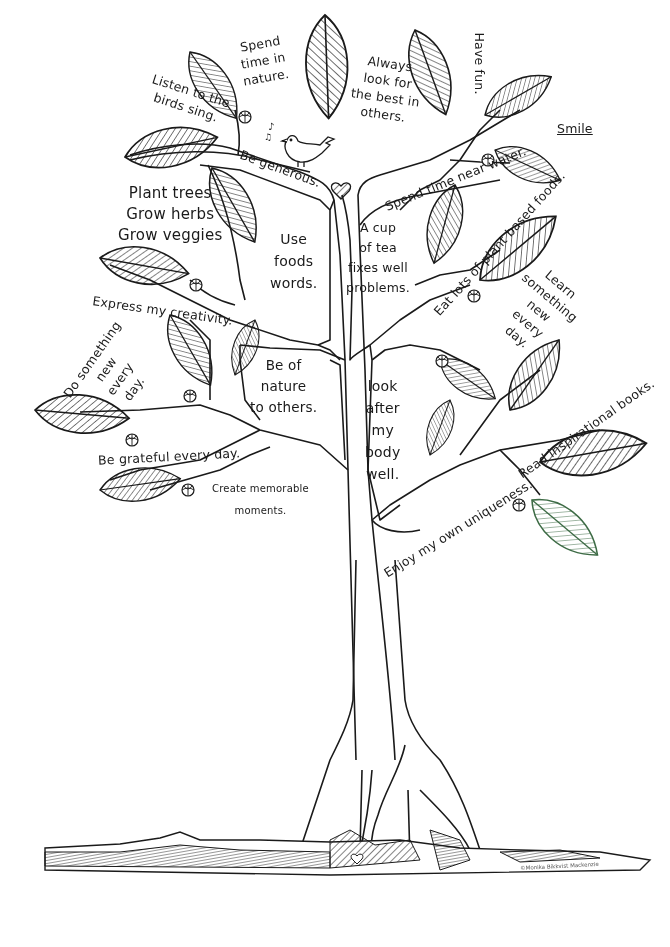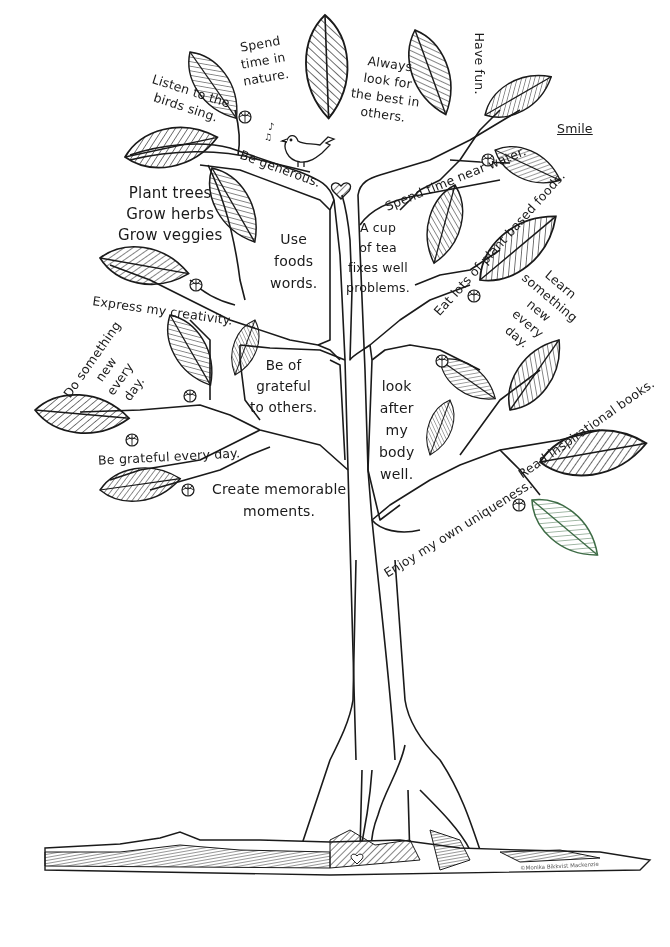--- a/index.html
+++ b/index.html
@@ -165,26 +165,26 @@
 something
 new
 every
 day.</div>
 <div class="lbl" style="left:92px;top:302px;transform:rotate(8deg);">Express my creativity.</div>
 <div class="lbl" style="left:68px;top:340px;transform:rotate(-55deg);">Do something
 new
 every
 day.</div>
 <div class="lbl big" style="left:250px;top:355px;font-size:13.5px;line-height:21px;">Be of
-grateful
+nature
 to others.</div>
-<div class="lbl big" style="left:379px;top:375px;">look
+<div class="lbl big" style="left:365px;top:375px;">look
 after
 my
 body
 well.</div>
 <div class="lbl" style="left:505px;top:420px;transform:rotate(-35deg);">Read inspirational books.</div>
 <div class="lbl" style="left:98px;top:448px;transform:rotate(-3deg);">Be grateful every day.</div>
-<div class="lbl" style="left:212px;top:478px;font-size:14px;line-height:22px;">Create memorable
+<div class="lbl" style="left:212px;top:478px;font-size:10px;line-height:22px;">Create memorable
 moments.</div>
 <div class="lbl" style="left:372px;top:520px;transform:rotate(-32deg);">Enjoy my own uniqueness.</div>
 
 <div class="credit" style="left:520px;top:863px;">©Monika Bikkvist Mackenzie</div>
 
 </body></html>

